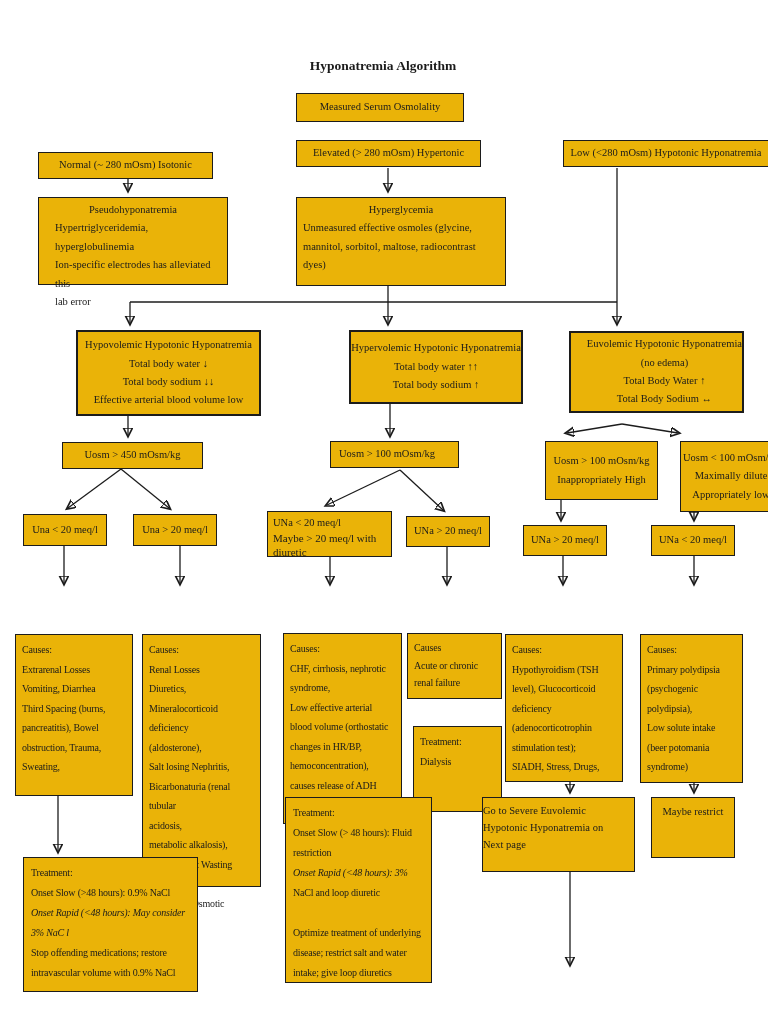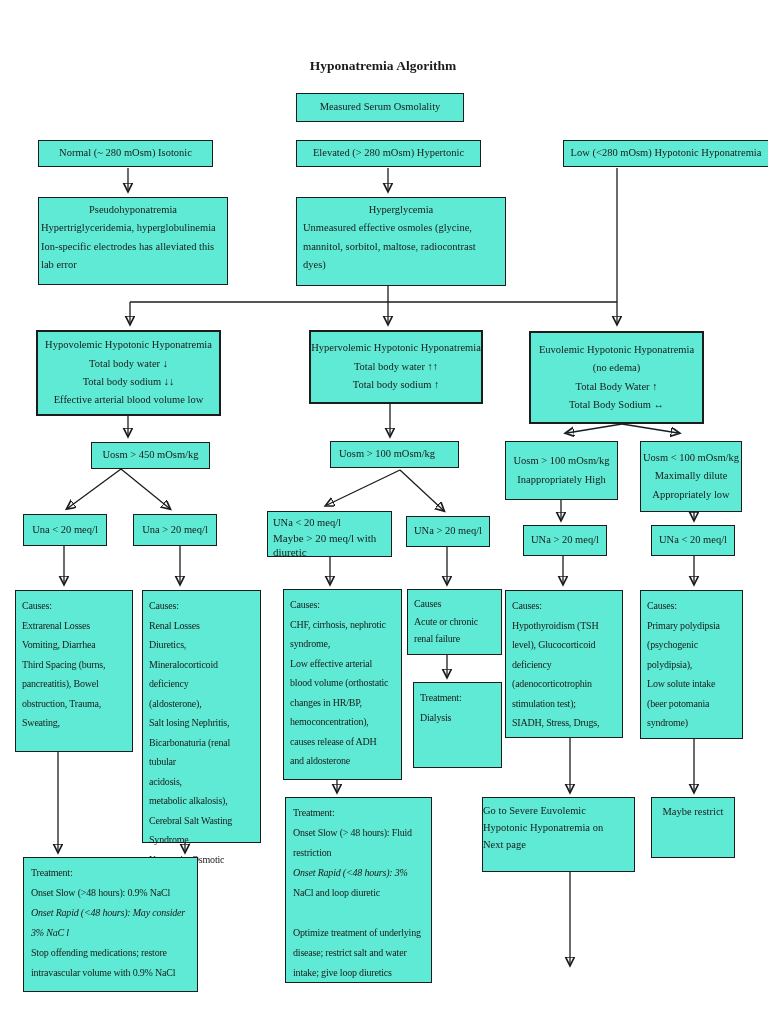--- a/index.html
+++ b/index.html
@@ -1,28 +1,28 @@
 <!DOCTYPE html>
 <html><head>
 <meta charset="utf-8">
 <style>
   html,body{margin:0;padding:0;background:#ffffff;}
   #page{position:relative;width:768px;height:1024px;background:#ffffff;overflow:hidden;
         font-family:"Liberation Serif", "DejaVu Serif", serif;color:#1b1b1b;}
   #connectors{position:absolute;left:0;top:0;width:768px;height:1024px;pointer-events:none;z-index:0;}
   #connectors line, #connectors path{stroke:#1c1c1c;stroke-width:1.3;fill:none;}
-  .box{position:absolute;border:1.5px solid #1c1c1c;background:#5eead4;box-sizing:border-box;
+  .box{position:absolute;border:1.5px solid #1c1c1c;background:#eab308;box-sizing:border-box;
        z-index:1;font-size:10.5px;line-height:1.4;}
   .thick{border-width:2px;}
   .center{display:flex;align-items:center;justify-content:center;text-align:center;}
   .pre{white-space:pre-line;}
-  .mid{line-height:1.75;}
+  .mid{line-height:1.75;margin-left:40px;}
   .title{position:absolute;left:283px;top:58px;width:200px;text-align:center;
          font-weight:bold;font-size:13.5px;z-index:1;}
-  .causes{padding:5px 5px 0 6px;font-size:10px;line-height:1.95;letter-spacing:-0.2px;}
+  .causes{padding:5px 5px 0 6px;font-size:10px;line-height:1.95;letter-spacing:-0.2px;margin-top:44px;}
   .treat{padding:5px 6px 0 7px;font-size:10px;line-height:2.0;letter-spacing:-0.2px;}
   .it{font-style:italic;}
   .small2{font-size:11px;line-height:1.3;}
   .padl{padding-left:8px;display:flex;align-items:center;}
 </style>
 </head>
 <body>
 
 <div id="page">
 
@@ -62,33 +62,33 @@
     <line x1="694" y1="556" x2="694" y2="583" marker-end="url(#ah)"></line>
     <line x1="694" y1="739" x2="694" y2="791" marker-end="url(#ah)"></line>
   </svg>
 
   <div class="title">Hyponatremia Algorithm</div>
 
   <div class="box center" style="left:296px;top:93px;width:168px;height:29px;">
     <span>Measured Serum Osmolality</span>
   </div>
 
-  <div class="box center" style="left:38px;top:140px;width:175px;height:27px;">
+  <div class="box center" style="left:38px;top:152px;width:175px;height:27px;">
     <span>Normal (~ 280 mOsm) Isotonic</span>
   </div>
 
   <div class="box center" style="left:296px;top:140px;width:185px;height:27px;">
     <span>Elevated (&gt; 280 mOsm) Hypertonic</span>
   </div>
 
   <div class="box center" style="left:523px;top:140px;width:206px;height:27px;margin-left:40px;">
     <span>Low (&lt;280 mOsm) Hypotonic Hyponatremia</span>
   </div>
 
-  <div class="box" style="left:38px;top:197px;width:190px;height:88px;padding:3px 2px;line-height:1.75;">
+  <div class="box" style="left:38px;top:197px;width:190px;height:88px;padding:3px 16px;line-height:1.75;">
     <div style="text-align:center;">Pseudohyponatremia</div>
     <div class="pre">Hypertriglyceridemia, hyperglobulinemia
 Ion-specific electrodes has alleviated this
 lab error</div>
   </div>
 
   <div class="box" style="left:296px;top:197px;width:210px;height:89px;padding:3px 6px;line-height:1.75;">
     <div style="text-align:center;">Hyperglycemia</div>
     <div class="pre">Unmeasured effective osmoles (glycine,
 mannitol, sorbitol, maltose, radiocontrast
@@ -101,28 +101,28 @@
 Total body sodium ↓↓
 Effective arterial blood volume low</span>
   </div>
 
   <div class="box center pre thick mid" style="left:309px;top:330px;width:174px;height:74px;">
     <span class="pre">Hypervolemic Hypotonic Hyponatremia
 Total body water ↑↑
 Total body sodium ↑</span>
   </div>
 
-  <div class="box center pre thick mid" style="left:529px;top:331px;width:175px;height:93px;">
+  <div class="box center pre thick mid" style="left:529px;top:331px;width:175px;height:82px;justify-content:flex-end;">
     <span class="pre">Euvolemic Hypotonic Hyponatremia
 (no edema)
 Total Body Water ↑
 Total Body Sodium ↔</span>
   </div>
 
-  <div class="box center" style="left:62px;top:442px;width:119px;height:27px;margin-left:29px;">
+  <div class="box center" style="left:62px;top:442px;width:141px;height:27px;">
     <span>Uosm &gt; 450 mOsm/kg</span>
   </div>
 
   <div class="box padl" style="left:330px;top:441px;width:129px;height:27px;">
     <span>Uosm &gt; 100 mOsm/kg</span>
   </div>
 
   <div class="box center mid" style="left:505px;top:441px;width:113px;height:59px;">
     <span class="pre">Uosm &gt; 100 mOsm/kg
 Inappropriately High</span>

